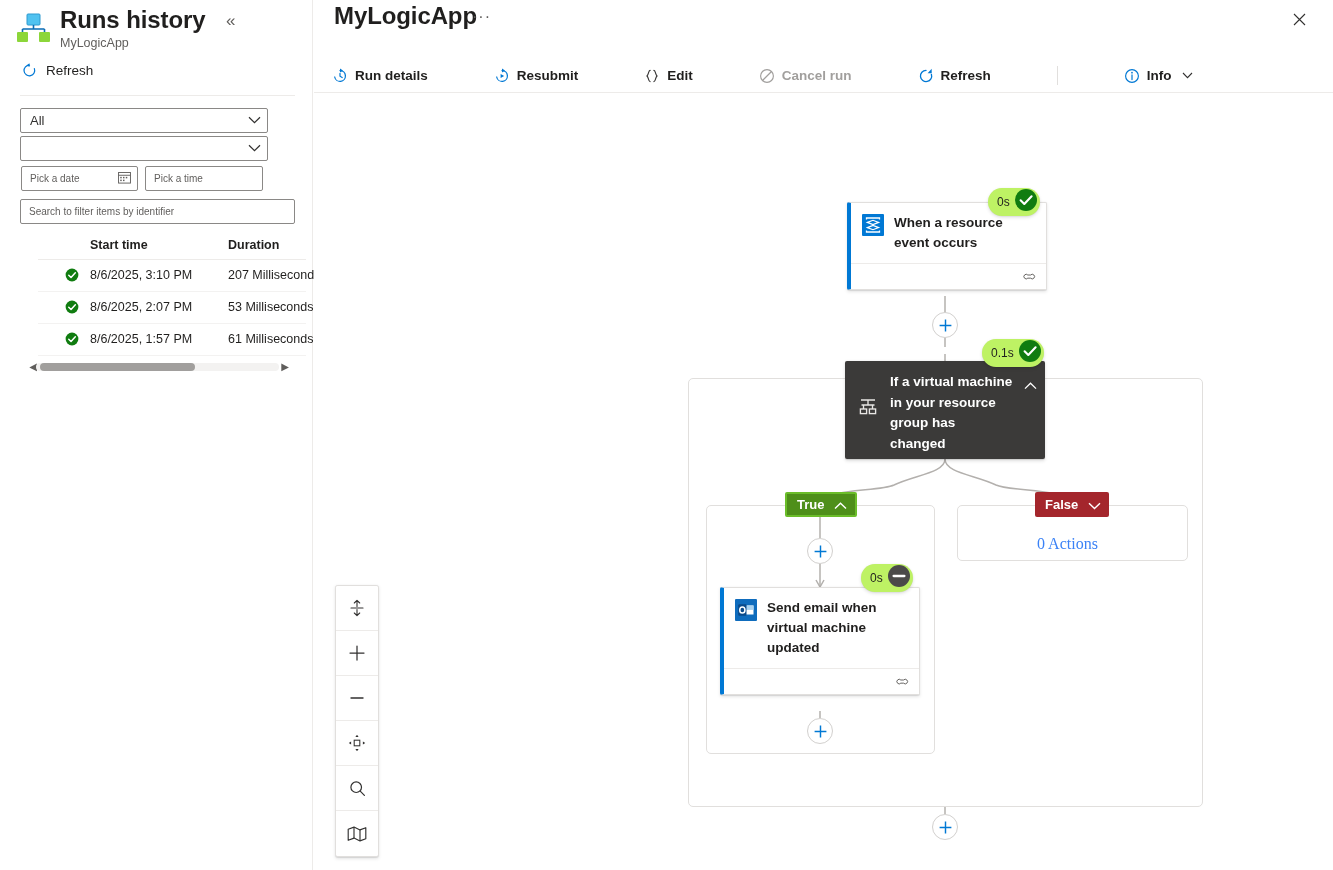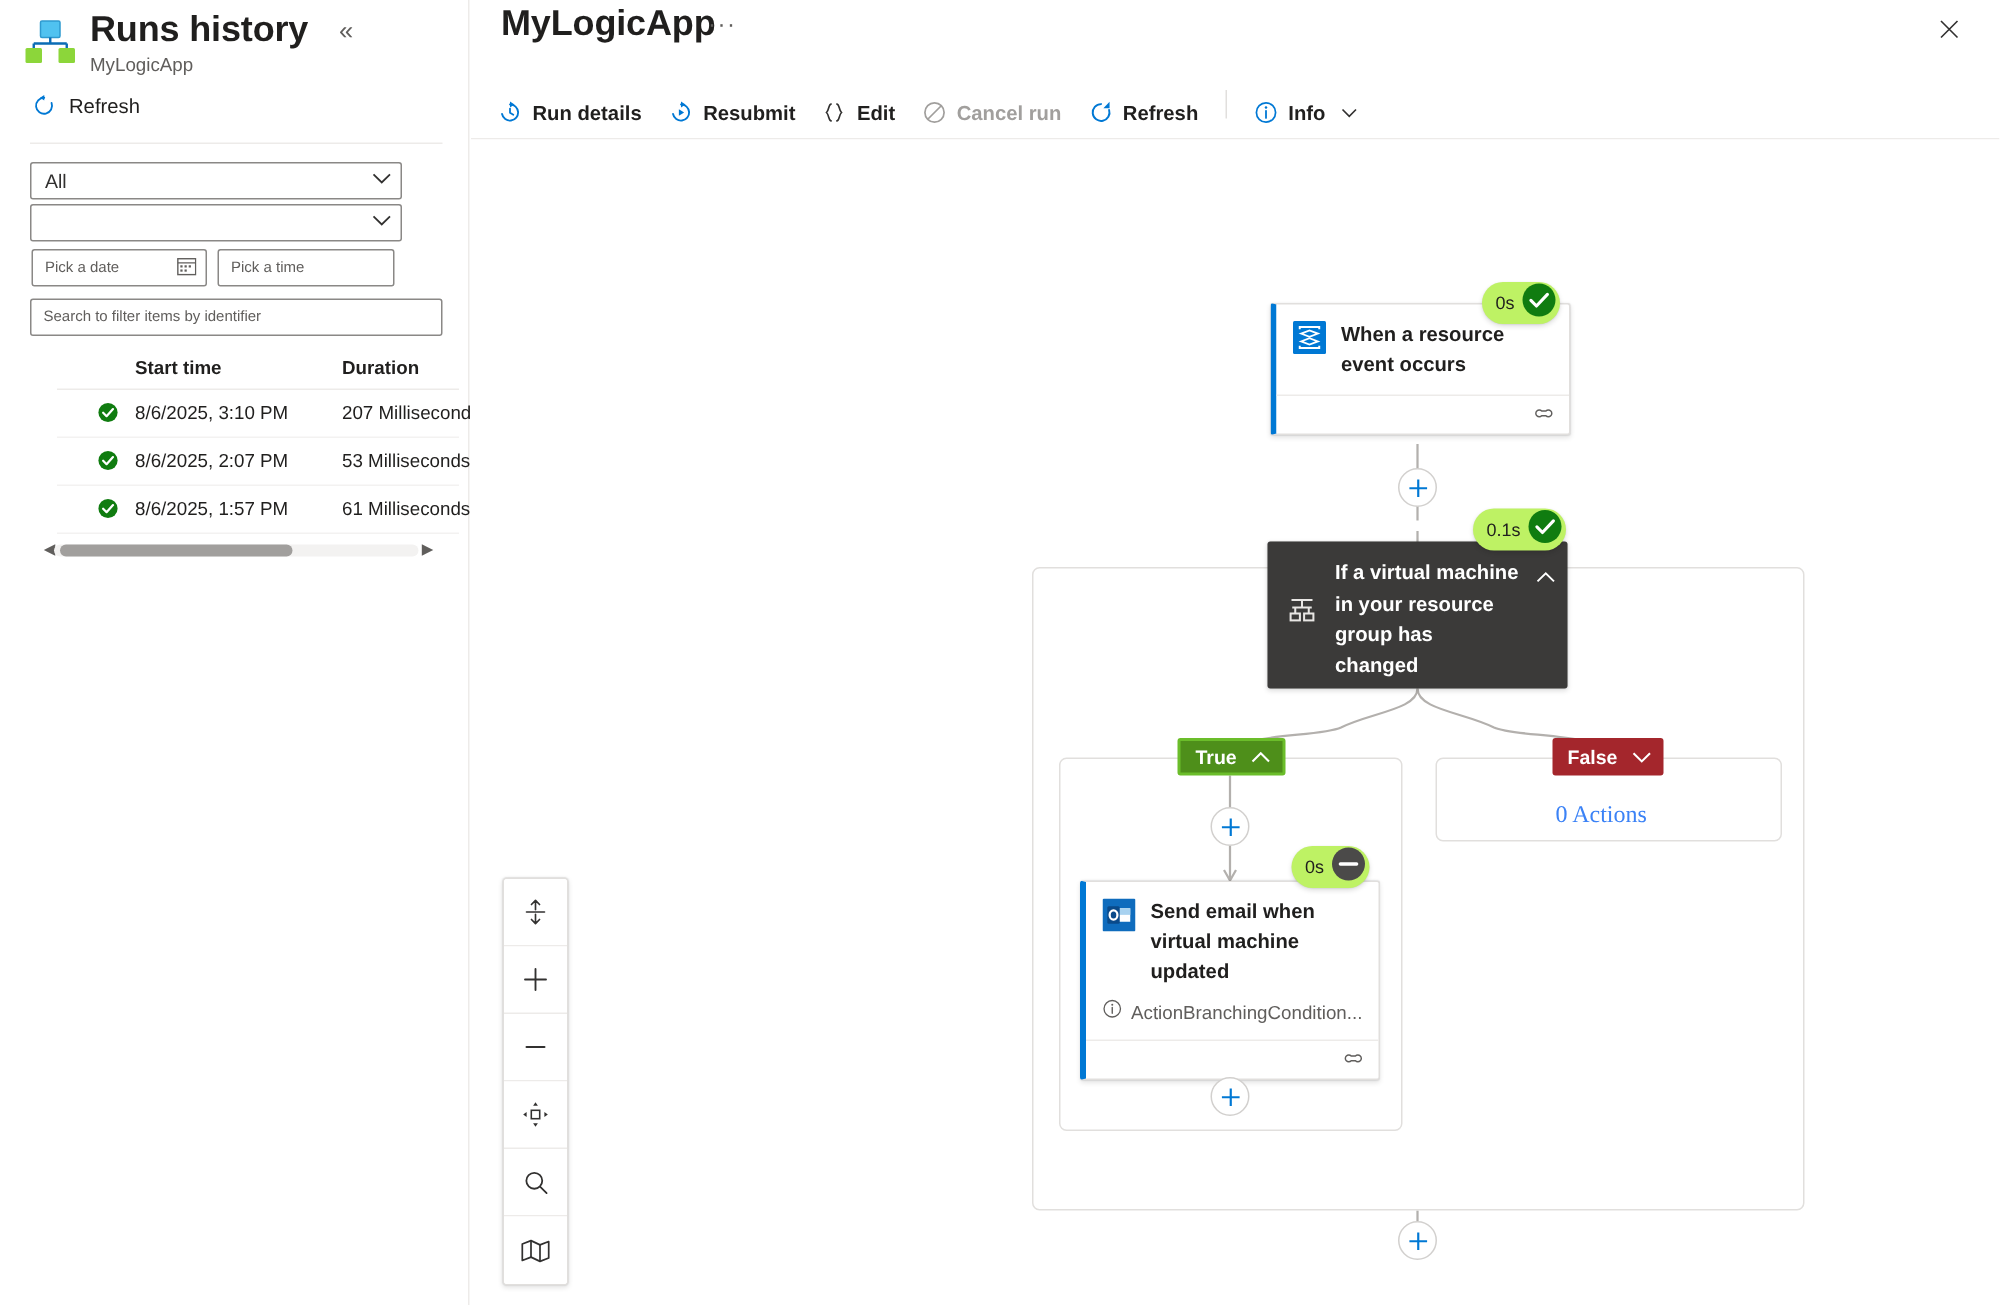--- a/index.html
+++ b/index.html
@@ -135,21 +135,21 @@
   }
   #close-btn {
     position: absolute; left: 970px; top: 5px;
     width: 30px; height: 28px; cursor: pointer;
     display: flex; align-items: center; justify-content: center;
     color: #323130;
   }
 
   #toolbar {
     position: absolute; left: 0; top: 60px; width: 1019px; height: 31px;
-    display: flex; align-items: flex-start; padding-left: 9px;
+    display: flex; align-items: center; padding-left: 9px; gap: 48px;
   }
   .tb-btn {
     display: flex; align-items: center; gap: 7px;
     height: 30px; padding: 0 9px;
     font-size: 13.5px; font-weight: 600; color: #201f1e;
     cursor: pointer; white-space: nowrap;
     background: transparent; border: 0;
     font-family: inherit;
   }
   .tb-btn.disabled { color: #a19f9d; cursor: default; }
@@ -588,30 +588,20 @@
             <svg width="22" height="22" viewBox="0 0 22 22">
               <rect width="22" height="22" rx="1" fill="#0f6cbd"></rect>
               <rect x="10.5" y="6.5" width="8" height="9" fill="#fff"></rect>
               <rect x="10.5" y="6.5" width="8" height="4.4" fill="#a8d2f0"></rect>
               <rect x="3.2" y="5.2" width="8.3" height="11.6" rx="1" fill="#0a4a8a"></rect>
               <ellipse cx="7.35" cy="11" rx="2.6" ry="3.1" fill="none" stroke="#fff" stroke-width="1.5"></ellipse>
             </svg>
           </span>
           <span class="n-title">Send email when virtual machine updated</span>
         </div>
-        <div class="n-sub">
-          <span>
-            <svg width="13" height="13" viewBox="0 0 14 14">
-              <circle cx="7" cy="7" r="5.9" fill="none" stroke="#605e5c" stroke-width="0.95"></circle>
-              <circle cx="7" cy="4.2" r="0.72" fill="#605e5c"></circle>
-              <path d="M7 6.1 L7 10.2" stroke="#605e5c" stroke-width="1" stroke-linecap="round"></path>
-            </svg>
-          </span>
-          <span class="txt">ActionBranchingCondition...</span>
-        </div>
         <div class="n-foot">
           <span>
             <svg width="14" height="11" viewBox="0 0 16 12">
               <path d="M5.5 4.3 a2.6 2.6 0 1 0 0 3.6 l3.2 0 a2.6 2.6 0 1 0 0 -3.6 Z" fill="none" stroke="#605e5c" stroke-width="1.1"></path>
             </svg>
           </span>
         </div>
       </div>
 
       <div class="badge" style="left:547px; top:471px;">

